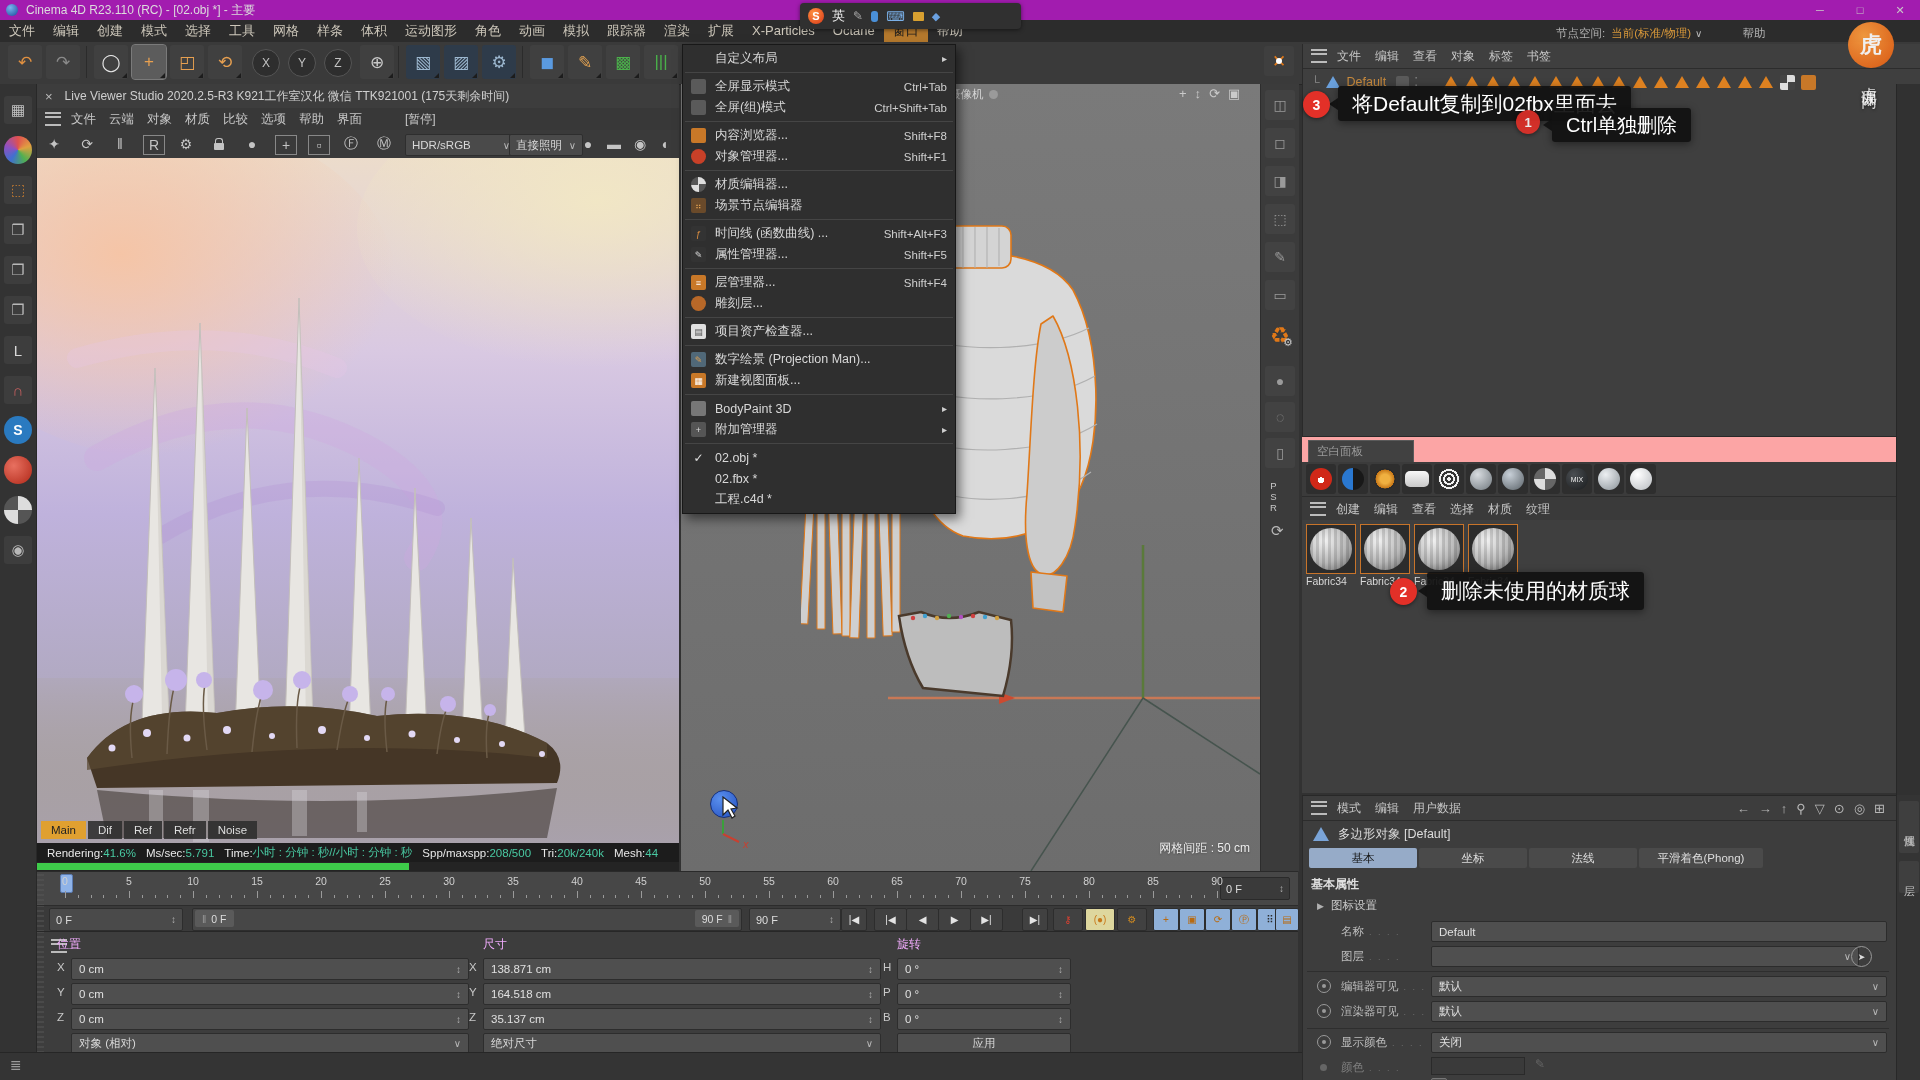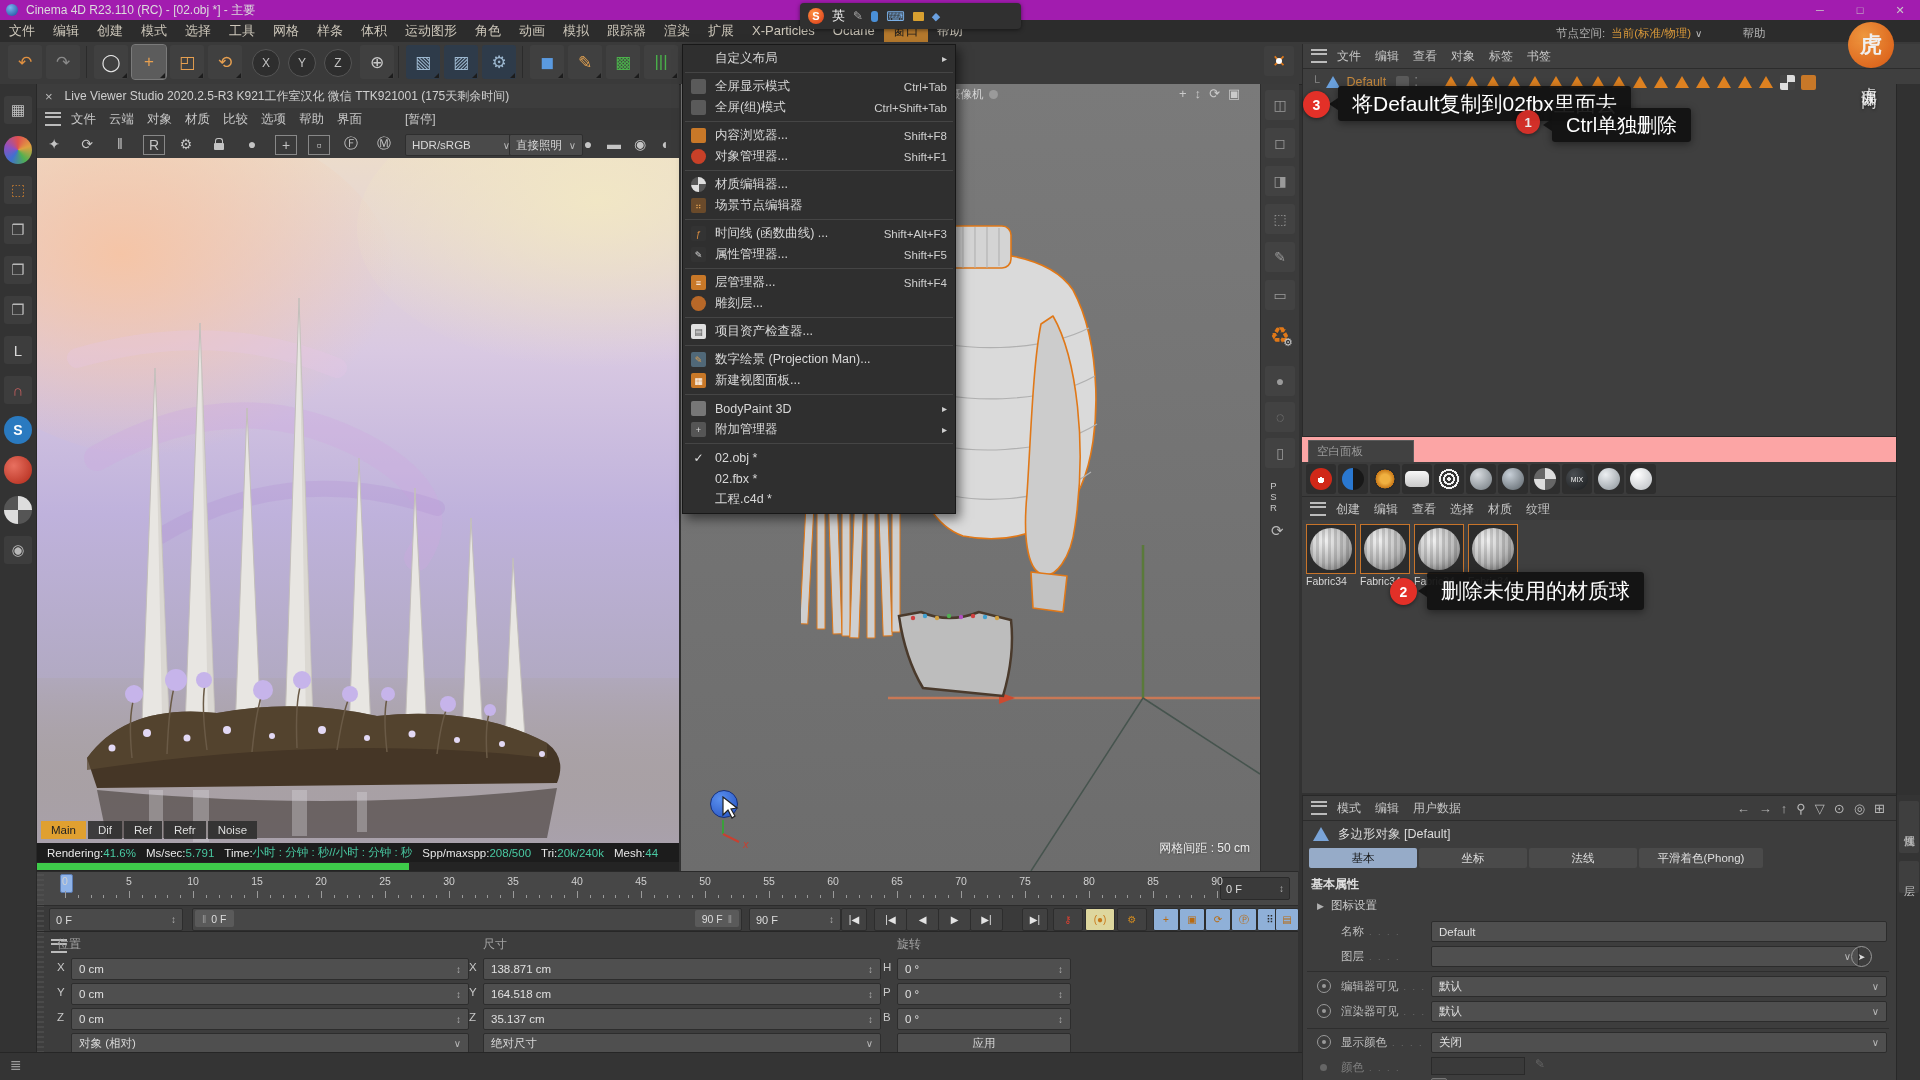--- a/index.html
+++ b/index.html
@@ -74,21 +74,21 @@
   #playhead{position:absolute;left:23px;top:2px;width:11px;height:17px;background:#8fb3e8;border:1px solid #5a7ab0;border-radius:2px}
   #ruler-frame-field{position:absolute;right:8px;top:5px;width:58px;height:21px;background:#3a3a3a;border:1px solid #2a2a2a;
             border-radius:2px;font-size:11px;color:#ddd;display:flex;align-items:center;justify-content:space-between;padding:0 5px}
   #playrow{left:37px;top:905px;width:1261px;height:26px;background:#3a3a3a;border-top:1px solid #2c2c2c}
   .pb-field{position:absolute;top:2px;height:21px;background:#4a4a4a;border:1px solid #2d2d2d;border-radius:2px;
             font-size:11px;color:#ddd;display:flex;align-items:center;justify-content:space-between;padding:0 6px}
   .pb-btn{position:absolute;top:2px;height:21px;background:#414141;border:1px solid #2d2d2d;border-radius:2px;
           color:#e4e4e4;font-size:10px;display:flex;align-items:center;justify-content:center}
   
   #coords{left:37px;top:931px;width:1261px;height:121px;background:#3d3d3d;border-top:1px solid #272727}
-  .co-hdr{position:absolute;top:4px;font-size:12px;color:#a3a3a3}
+  .co-hdr{position:absolute;top:4px;font-size:12px;color:#f0abfc}
   .co-axis{position:absolute;font-size:11.5px;color:#c8c8c8}
   .co-field{position:absolute;height:20px;background:#4f4f4f;border:1px solid #2d2d2d;border-radius:2px;
             font-size:11.5px;color:#e0e0e0;display:flex;align-items:center;padding:0 7px;justify-content:space-between}
   .co-drop{position:absolute;height:19px;background:#4f4f4f;border:1px solid #2d2d2d;border-radius:2px;
            font-size:11.5px;color:#d8d8d8;display:flex;align-items:center;padding:0 7px;justify-content:space-between}
   #bottomstrip{left:0;top:1052px;width:1920px;height:28px;background:#343434;border-top:1px solid #262626}
   
   #om-panel{left:1302px;top:44px;width:618px;height:392px;background:#3f3f3f;border-left:1px solid #2a2a2a}
   .pm-row{display:flex;align-items:center;font-size:12px;color:#c6c6c6}
   .burger{width:16px;height:10px;border-top:2px solid #bbb;border-bottom:2px solid #bbb;margin:0 10px 0 8px;position:relative}

